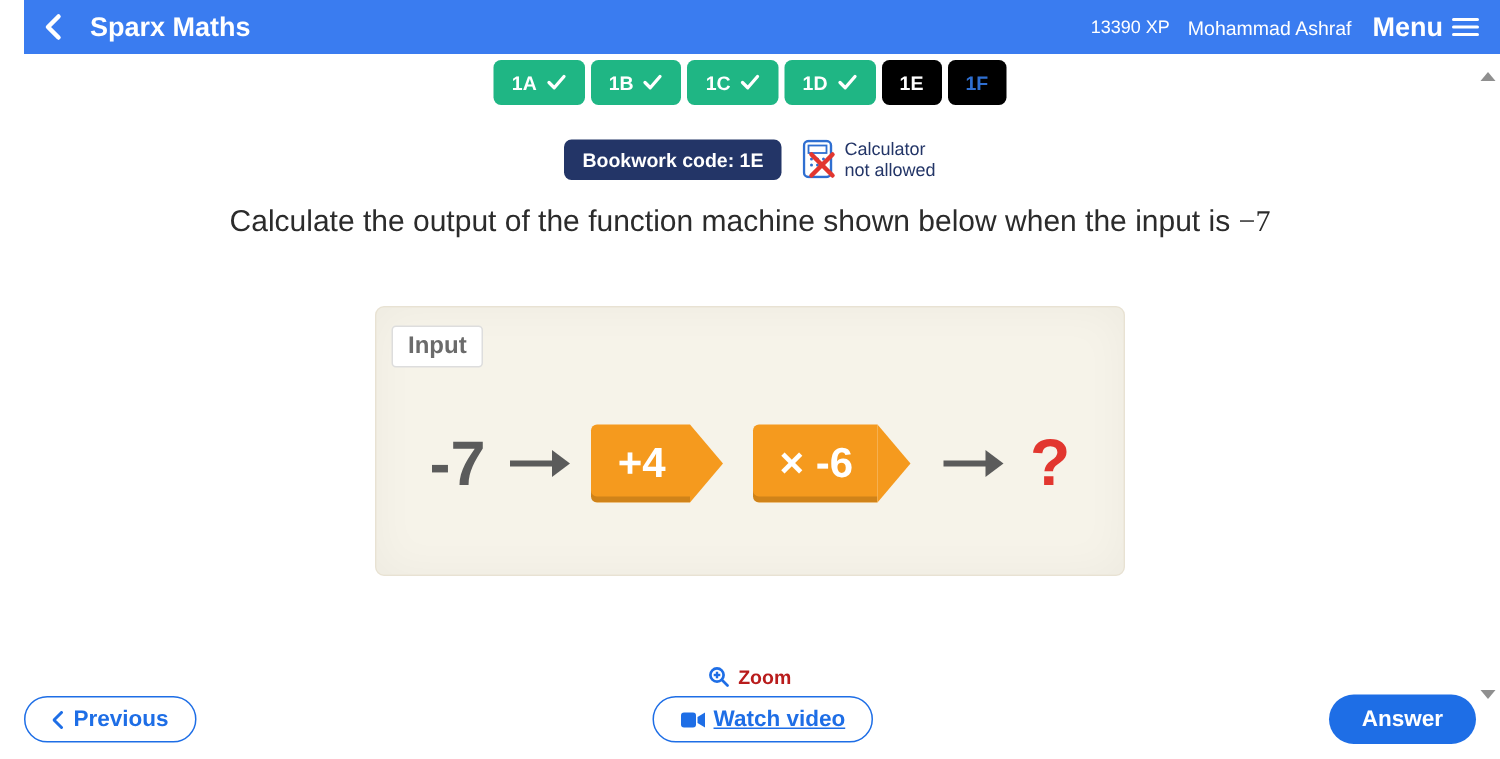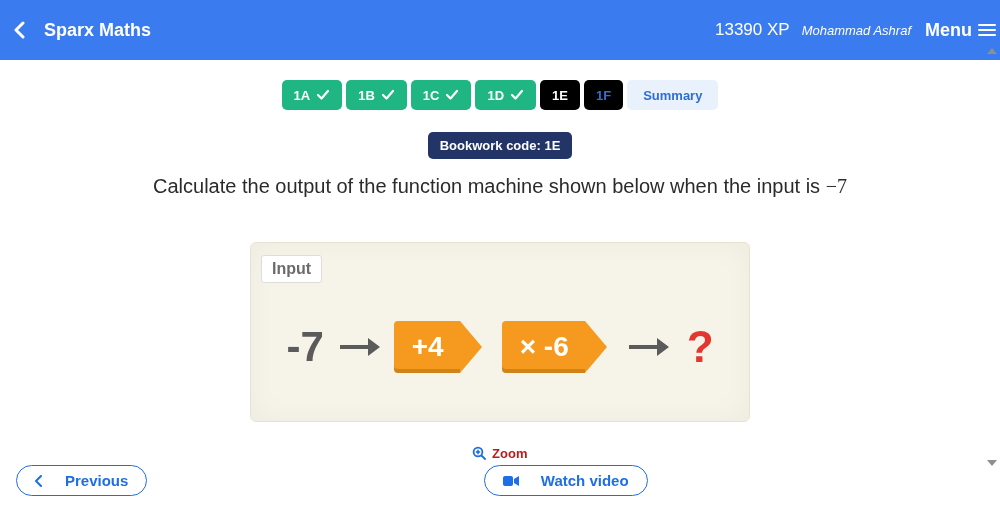--- a/index.html
+++ b/index.html
@@ -8,54 +8,55 @@
     background: #fff;
     width: 1000px;
     height: 506px;
     overflow: hidden;
     position: relative;
   }
   
   .header {
     background: #3a7cf0;
     color: #fff;
-    height: 60px;
-    display: flex;
-    align-items: center;
-    padding: 0 4px 0 0;
+    height: 36px;
+    display: flex;
+    align-items: center;
+    padding: 0 14px 0 0;
+    margin-left: 16px;
   }
   .back-btn {
     width: 40px; height: 44px;
     display: flex; align-items: center; justify-content: center;
     cursor: pointer;
   }
   .brand {
     font-weight: 700;
     font-size: 18px;
     padding-left: 4px;
   }
   .spacer { flex: 1; }
-  .xp { font-size: 17px; margin-right: 12px; }
-  .user { font-size: 13px; margin-right: 14px; font-style: italic; }
+  .xp { font-size: 12px; margin-right: 12px; }
+  .user { font-size: 13px; margin-right: 14px; }
   .menu-btn {
     display: flex; align-items: center;
     font-weight: 700; font-size: 18px;
     cursor: pointer;
   }
   .menu-btn span { margin-right: 6px; }
   .ham { width: 18px; }
   .ham div { height: 2px; background: #fff; margin: 3px 0; border-radius: 1px; }
 
   
   .tabrow {
     display: flex;
     justify-content: center;
     gap: 4px;
     padding-top: 4px;
-    margin-top: 16px;
+    margin-top: 0;
   }
   .tab {
     height: 30px;
     padding: 0 12px;
     border-radius: 5px;
     display: flex;
     align-items: center;
     justify-content: center;
     font-weight: 700;
     font-size: 13px;
@@ -205,23 +206,23 @@
     border: 1.5px solid #1e6ee6;
     color: #1e6ee6;
     background: #fff;
     border-radius: 20px;
     padding: 6px 18px;
     font-weight: 700;
     font-size: 15px;
     cursor: pointer;
     display: flex;
     align-items: center;
-    gap: 22px;
-  }
-  .pill.center { margin: 0 auto; }
+    gap: 6px;
+  }
+  .pill.center { margin: 0 auto; text-decoration: underline; }
   .answer-btn {
     background: #1e6ee6;
     color: #fff;
     border-radius: 20px;
     padding: 8px 22px;
     font-weight: 700;
     font-size: 15px;
     cursor: pointer;
   }
 
@@ -289,27 +290,44 @@
     <svg class="chk" width="14" height="12" viewBox="0 0 14 12">
         <path d="M2 6 L5.5 9.5 L12 2" stroke="#fff" stroke-width="2.2" fill="none" stroke-linecap="round" stroke-linejoin="round"></path>
       </svg>
   </div>
   <div class="tab active">
     <span>1E</span>
   </div>
   <div class="tab todo">
     <span>1F</span>
   </div>
-  <div class="tab summary">
-    <span>Summary</span>
-  </div>
 </div>
 
 <div class="infoRow">
   <div class="bookwork">Bookwork code: 1E</div>
+  <div class="calc">
+    <div class="calc-icon">
+      <svg viewBox="0 0 22 26">
+        <rect x="1" y="1" width="18" height="24" rx="3" fill="none" stroke="#2f6fd1" stroke-width="1.6"></rect>
+        <rect x="4" y="4" width="12" height="5" fill="none" stroke="#2f6fd1" stroke-width="1.2"></rect>
+        <circle cx="6" cy="13" r="1" fill="#2f6fd1"></circle>
+          <circle cx="10" cy="13" r="1" fill="#2f6fd1"></circle>
+          <circle cx="14" cy="13" r="1" fill="#2f6fd1"></circle>
+        <circle cx="6" cy="17" r="1" fill="#2f6fd1"></circle>
+          <circle cx="10" cy="17" r="1" fill="#2f6fd1"></circle>
+          <circle cx="14" cy="17" r="1" fill="#2f6fd1"></circle>
+        <path d="M6 24 L20 10" stroke="#e2362f" stroke-width="3" stroke-linecap="round"></path>
+        <path d="M20 24 L6 10" stroke="#e2362f" stroke-width="3" stroke-linecap="round"></path>
+      </svg>
+    </div>
+    <div>
+      <div>Calculator</div>
+      <div>not allowed</div>
+    </div>
+  </div>
 </div>
 
 <div class="question">
   <span>Calculate the output of the function machine shown below when the input is </span><span class="minus">−7</span>
 </div>
 
 <div class="machine-wrap">
   <div class="machine">
     <div class="chip left">Input</div>
     <div class="flow">
@@ -354,19 +372,22 @@
         </svg>
       <span>Previous</span>
     </div>
     <div class="pill center">
       <svg width="16" height="12" viewBox="0 0 16 12">
           <rect x="0" y="1" width="10" height="10" rx="2" fill="#1e6ee6"></rect>
           <path d="M11 4 L16 1 L16 11 L11 8 Z" fill="#1e6ee6"></path>
         </svg>
       <span>Watch video</span>
     </div>
+    <div class="answer-btn">
+      <span>Answer</span>
+    </div>
   </div>
 </div>
 
 <div class="scrollbar">
   <div class="tri up"></div>
   <div class="tri down"></div>
 </div>
 
 </body></html>

